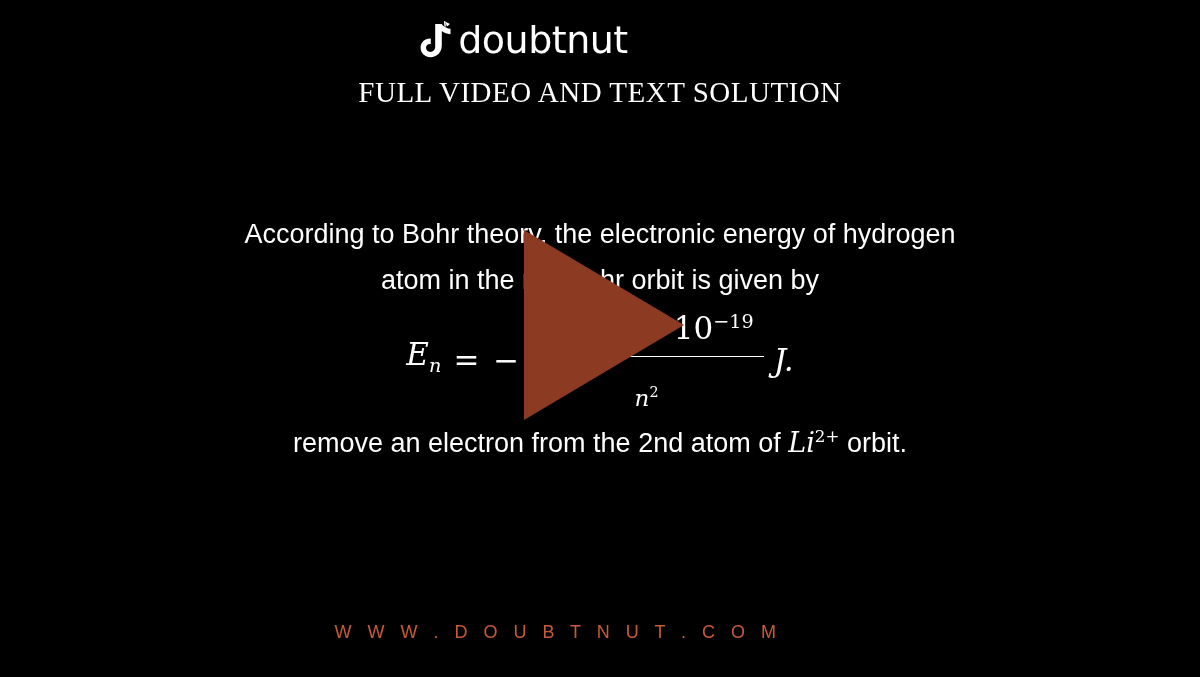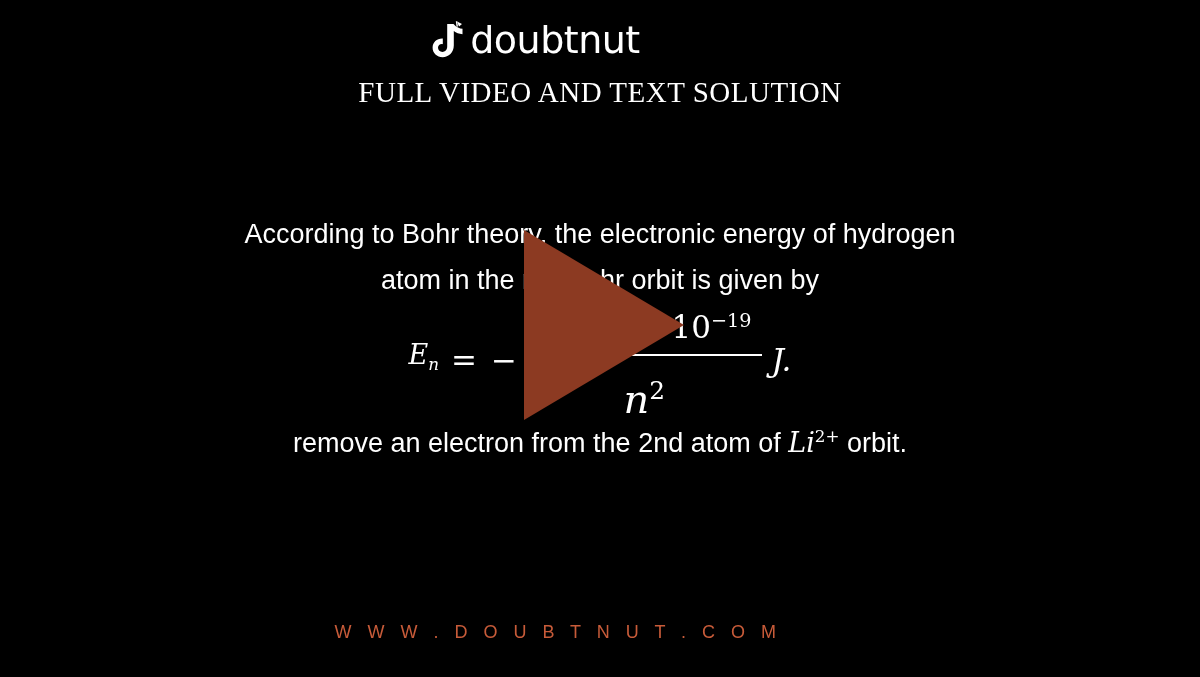--- a/index.html
+++ b/index.html
@@ -13,21 +13,21 @@
     overflow: hidden;
     font-family: "Liberation Sans", sans-serif;
     color: #ffffff;
     position: relative;
   }
 
   
   .logo-wrap {
     position: absolute;
     top: 18px;
-    left: 12px;
+    left: 0;
     width: 1048px;
     display: flex;
     align-items: center;
     justify-content: center;
     height: 44px;
   }
   .logo-mark {
     width: 34px;
     height: 38px;
     position: relative;
@@ -85,21 +85,21 @@
   .formula {
     display: flex;
     align-items: center;
     justify-content: center;
     margin: 14px 0 10px 0;
     height: 86px;
   }
   .formula .lhs {
     font-family: "DejaVu Serif", serif;
     font-style: italic;
-    font-size: 27px;
+    font-size: 31px;
     margin-right: 12px;
   }
   .formula .lhs sub {
     font-size: 0.62em;
     vertical-align: sub;
   }
   .formula .eq {
     font-family: "DejaVu Serif", serif;
     font-size: 31px;
     margin-right: 14px;
@@ -123,21 +123,21 @@
     white-space: nowrap;
   }
   .frac .bar {
     width: 100%;
     height: 1.5px;
     background: #ffffff;
   }
   .frac .den {
     font-family: "DejaVu Serif", serif;
     font-style: italic;
-    font-size: 40px;
+    font-size: 23px;
     padding: 12px 10px 0 10px;
   }
   .frac .den sup.sp { font-style: normal; }
   .formula .unit {
     font-family: "DejaVu Serif", serif;
     font-style: italic;
     font-size: 31px;
     margin-left: 10px;
   }
 

